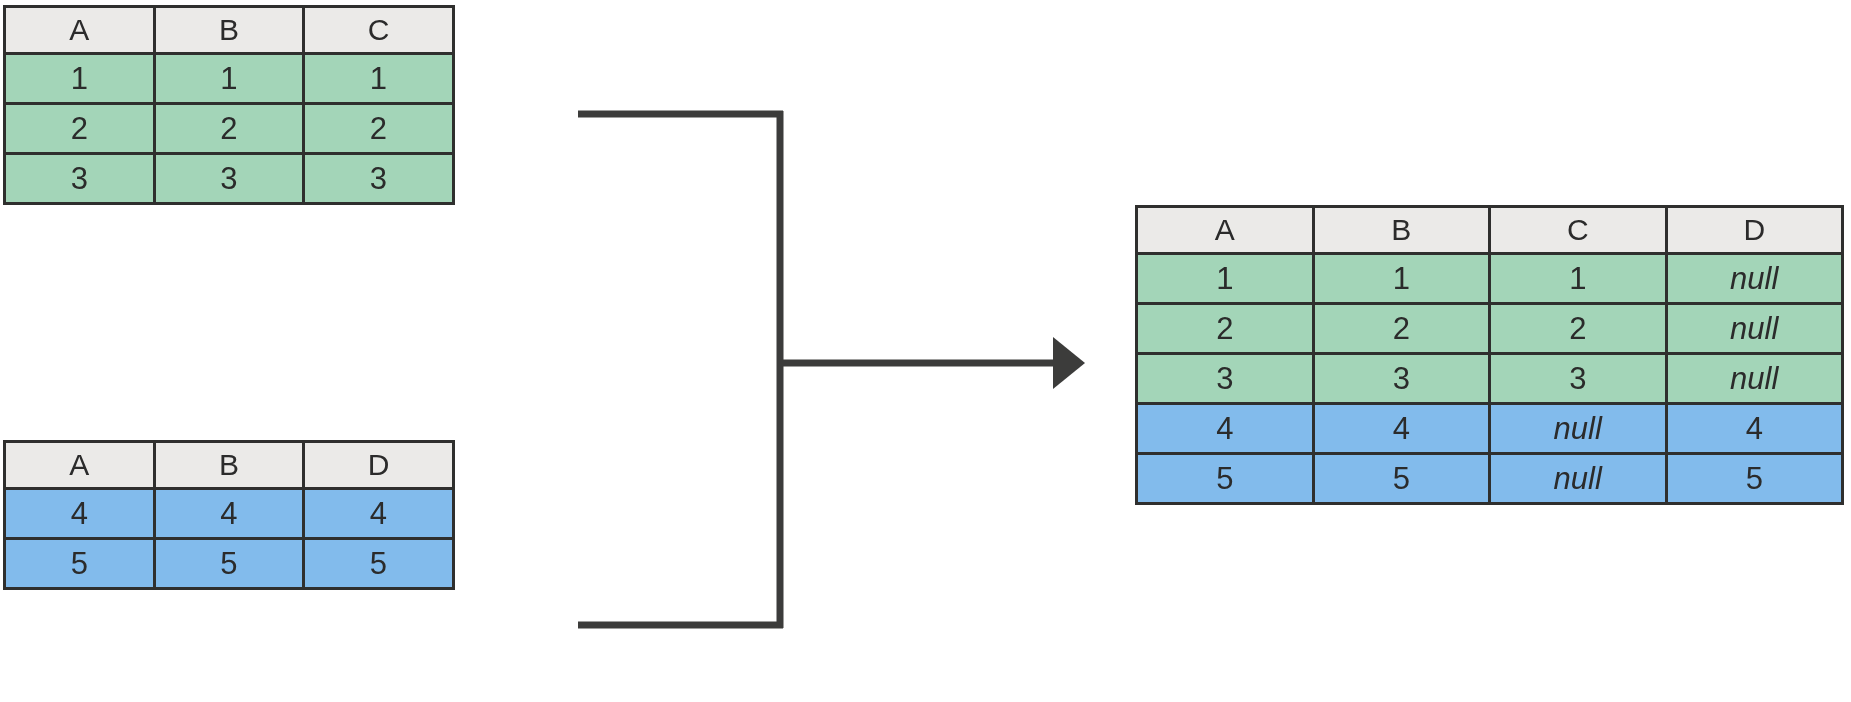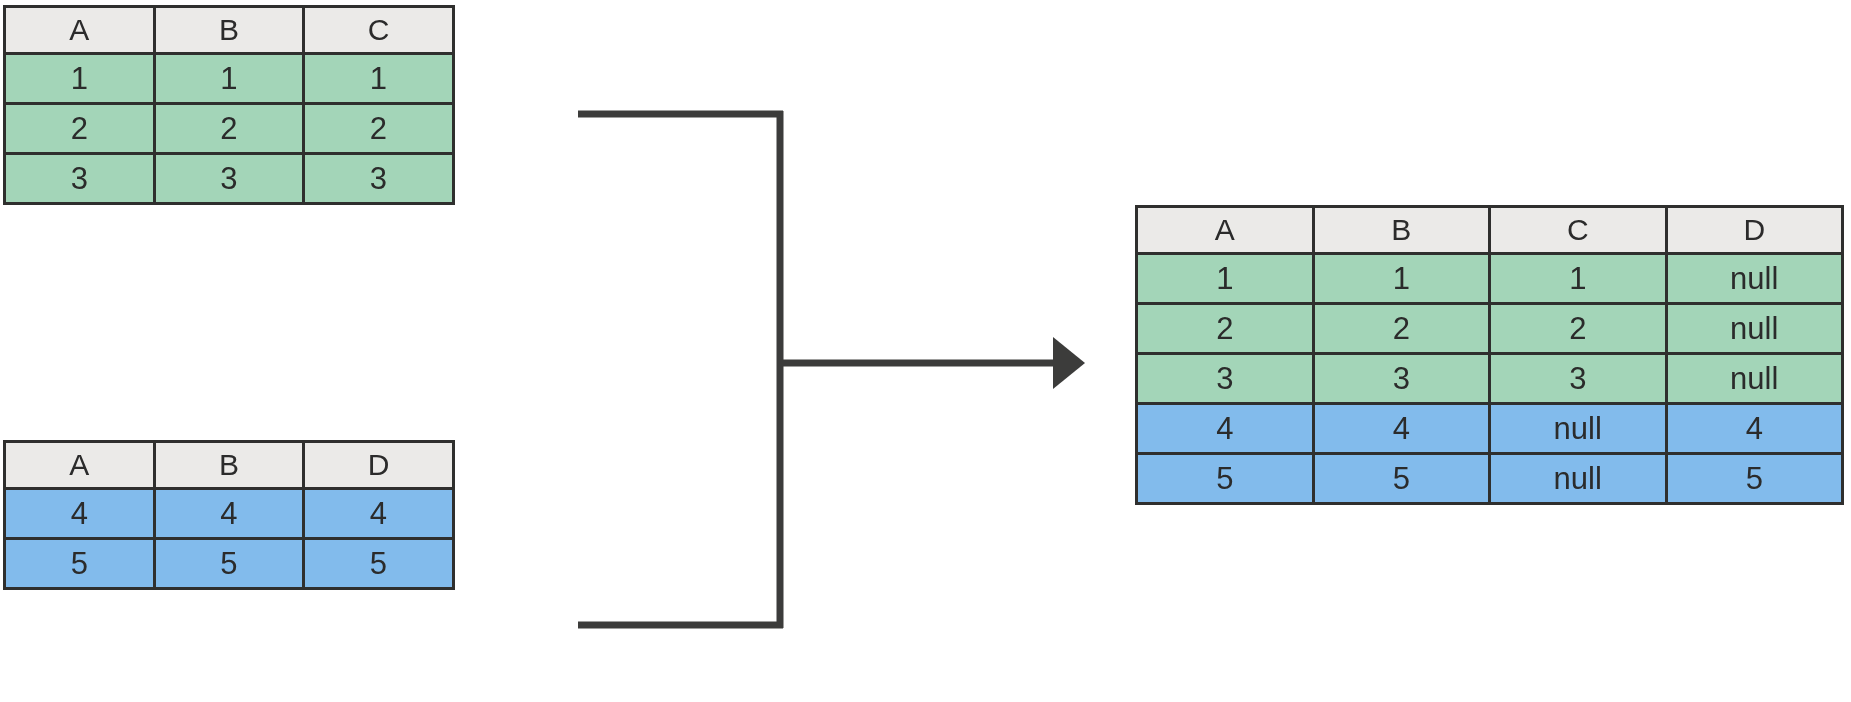--- a/index.html
+++ b/index.html
@@ -43,21 +43,21 @@
     height: 44px;
     line-height: 44px;
   }
   .tbl td {
     font-size: 31px;
     height: 47px;
     line-height: 47px;
   }
   .cell-green { background: #a3d5b8; }
   .cell-blue  { background: #82bbec; }
-  .cell-null  { font-size: 29px; }
+  .cell-null  { font-style: italic; font-size: 29px; }
 
   
   #table-left-top {
     left: 3px;
     top: 5px;
     width: 449px;
   }
   #table-left-top col { width: 149.6px; }
 
   #table-left-bottom {

